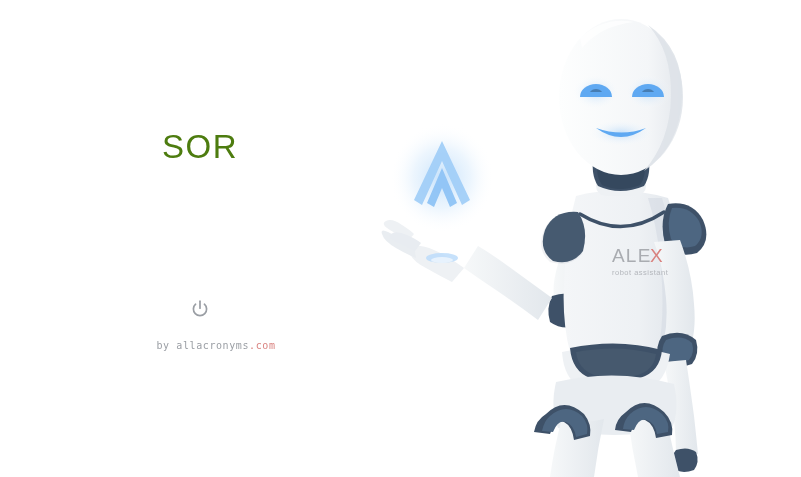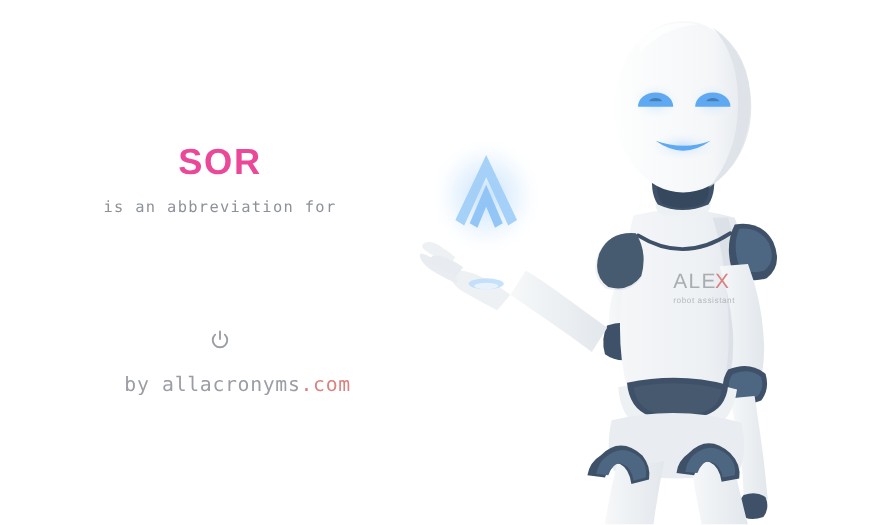--- a/index.html
+++ b/index.html
@@ -27,23 +27,23 @@
     height: 477px;
     text-align: center;
   }
   .acronym {
     position: absolute;
     left: 0;
     right: 0;
     top: 130px;
     font-family: "Liberation Sans", sans-serif;
     font-size: 33px;
-    font-weight: 700;
+    font-weight: 400;
     letter-spacing: 1.5px;
-    color: #ec4899;
+    color: #4d7c0f;
     line-height: 1;
   }
   .connector {
     position: absolute;
     left: 0;
     right: 0;
     top: 182px;
     font-family: "DejaVu Sans Mono", "Liberation Mono", monospace;
     font-size: 14px;
     font-weight: 400;
@@ -72,21 +72,21 @@
     justify-content: center;
     align-items: center;
     height: 24px;
   }
   .footer {
     position: absolute;
     left: 0;
     right: 0;
     top: 341px;
     font-family: "DejaVu Sans Mono", "Liberation Mono", monospace;
-    font-size: 18px;
+    font-size: 10px;
     letter-spacing: 0.6px;
     color: #9a9ea4;
     line-height: 1;
     padding-left: 32px;
   }
   .footer .brand-tld { color: #d9827f; }
   .footer .brand-by { color: #9a9ea4; }
   .footer .brand-name { color: #9a9ea4; }
 
   
@@ -101,21 +101,20 @@
 </style>
 </head>
 <body>
 
 <div class="page">
 
   <div class="text-col">
 
     <div class="acronym">SOR</div>
 
-    <div class="connector">is an abbreviation for</div>
 
 
     <div class="power-icon-wrap">
       <svg width="18" height="19" viewBox="0 0 18 19">
         <path d="M4.6 4.2 A6.6 6.6 0 1 0 13.4 4.2" fill="none" stroke="#9a9ea4" stroke-width="1.7" stroke-linecap="round"></path>
         <line x1="9" y1="1.2" x2="9" y2="8.2" stroke="#9a9ea4" stroke-width="1.7" stroke-linecap="round"></line>
       </svg>
     </div>
 
     <div class="footer">

